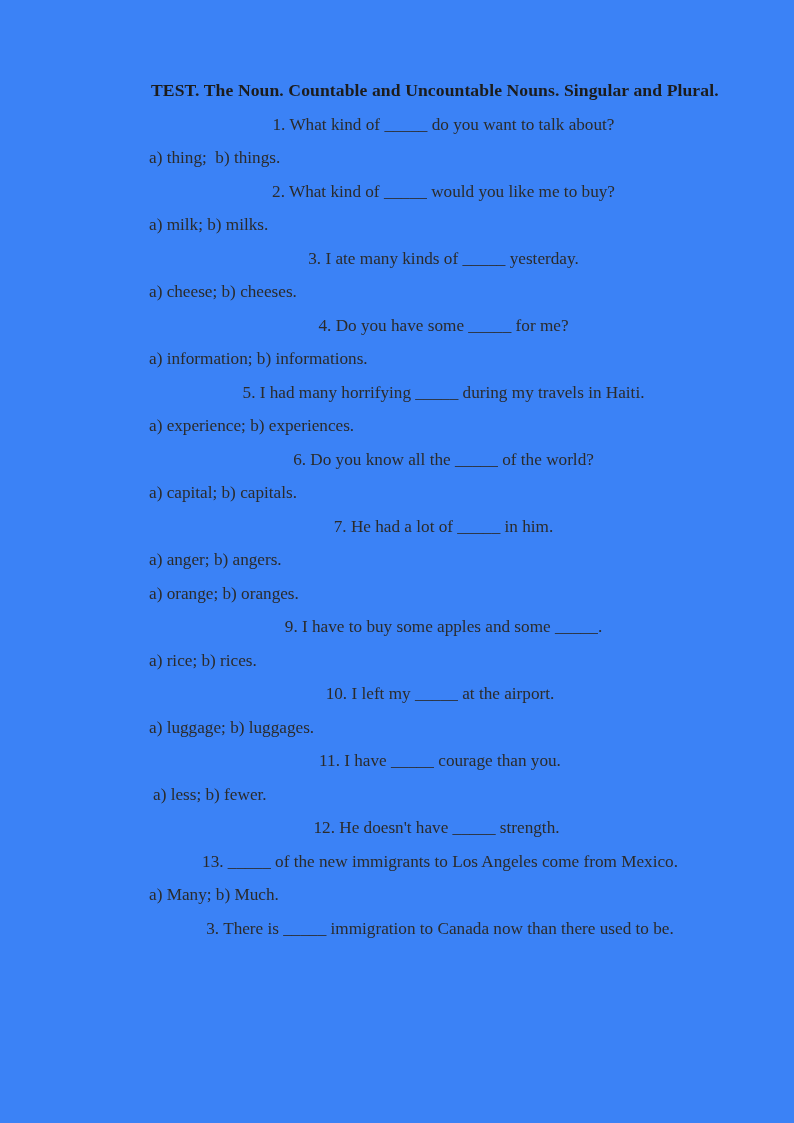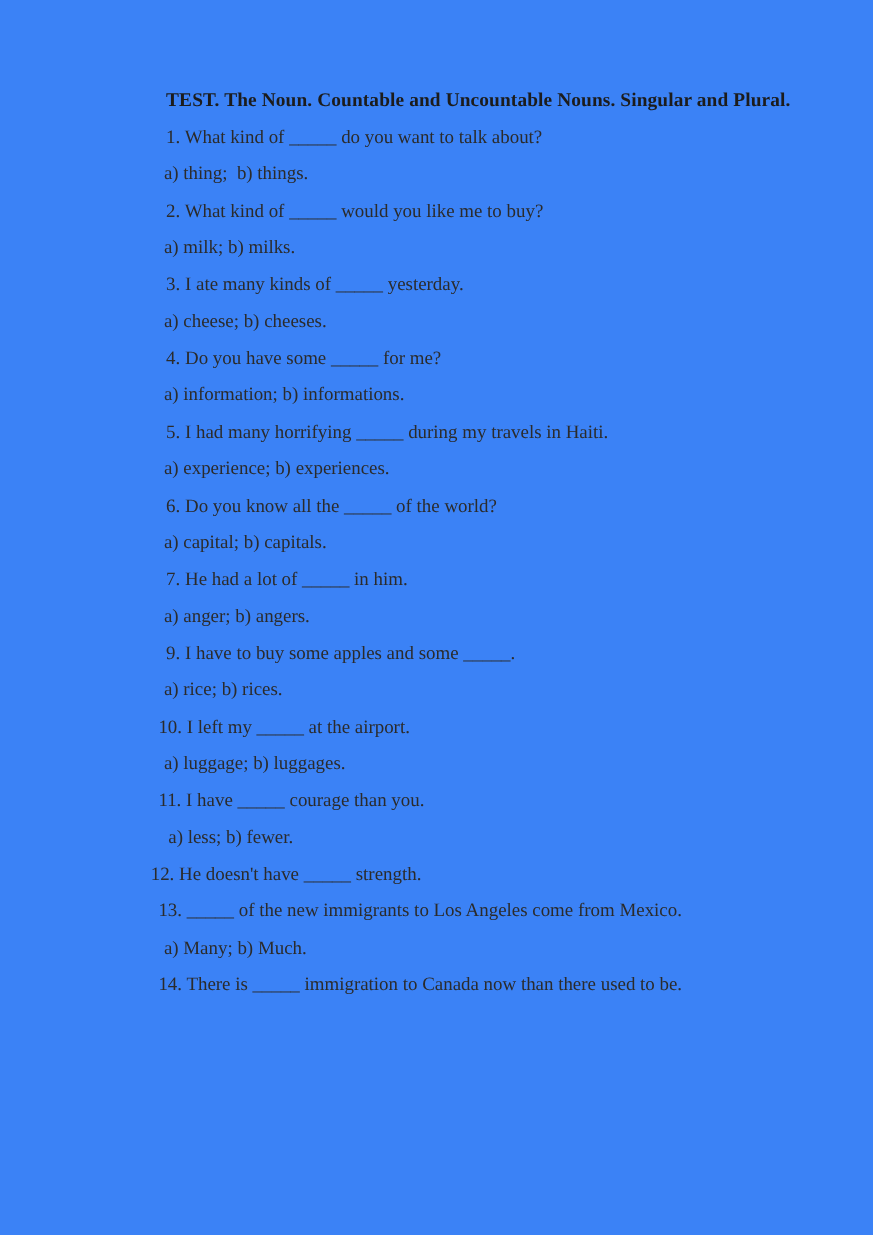--- a/index.html
+++ b/index.html
@@ -50,20 +50,21 @@
   .q-line {
     font-size: 17.2px;
     line-height: 33.5px;
     margin: 0;
     white-space: pre-wrap;
     color: #2b2b2b;
   }
 
   .q-line.stem {
     text-indent: 38px;
+    text-align: center;
   }
   .q-line.opts {
     text-indent: 36px;
   }
 
   
   .q-line.stem.narrow {
     text-indent: 31px;
   }
   .q-line.opts.wide {
@@ -92,31 +93,32 @@
 
     <p class="q-line stem">5. I had many horrifying _____ during my travels in Haiti.</p>
     <p class="q-line opts">a) experience; b) experiences.</p>
 
     <p class="q-line stem">6. Do you know all the _____ of the world?</p>
     <p class="q-line opts">a) capital; b) capitals.</p>
 
     <p class="q-line stem">7. He had a lot of _____ in him.</p>
     <p class="q-line opts">a) anger; b) angers.</p>
 
+    <p class="q-line opts">a) orange; b) oranges.</p>
 
     <p class="q-line stem">9. I have to buy some apples and some _____.</p>
     <p class="q-line opts">a) rice; b) rices.</p>
 
     <p class="q-line stem narrow">10. I left my _____ at the airport.</p>
     <p class="q-line opts">a) luggage; b) luggages.</p>
 
     <p class="q-line stem narrow">11. I have _____ courage than you.</p>
     <p class="q-line opts wide">a) less; b) fewer.</p>
 
     <p class="q-line stem" style="text-indent:24px;">12. He doesn't have _____ strength.</p>
 
     <p class="q-line stem narrow">13. _____ of the new immigrants to Los Angeles come from Mexico.</p>
     <p class="q-line opts">a) Many; b) Much.</p>
 
-    <p class="q-line stem narrow">14. There is _____ immigration to Canada now than there used to be.</p>
+    <p class="q-line stem narrow">3. There is _____ immigration to Canada now than there used to be.</p>
 
   </div>
 </div>
 
 </body></html>

